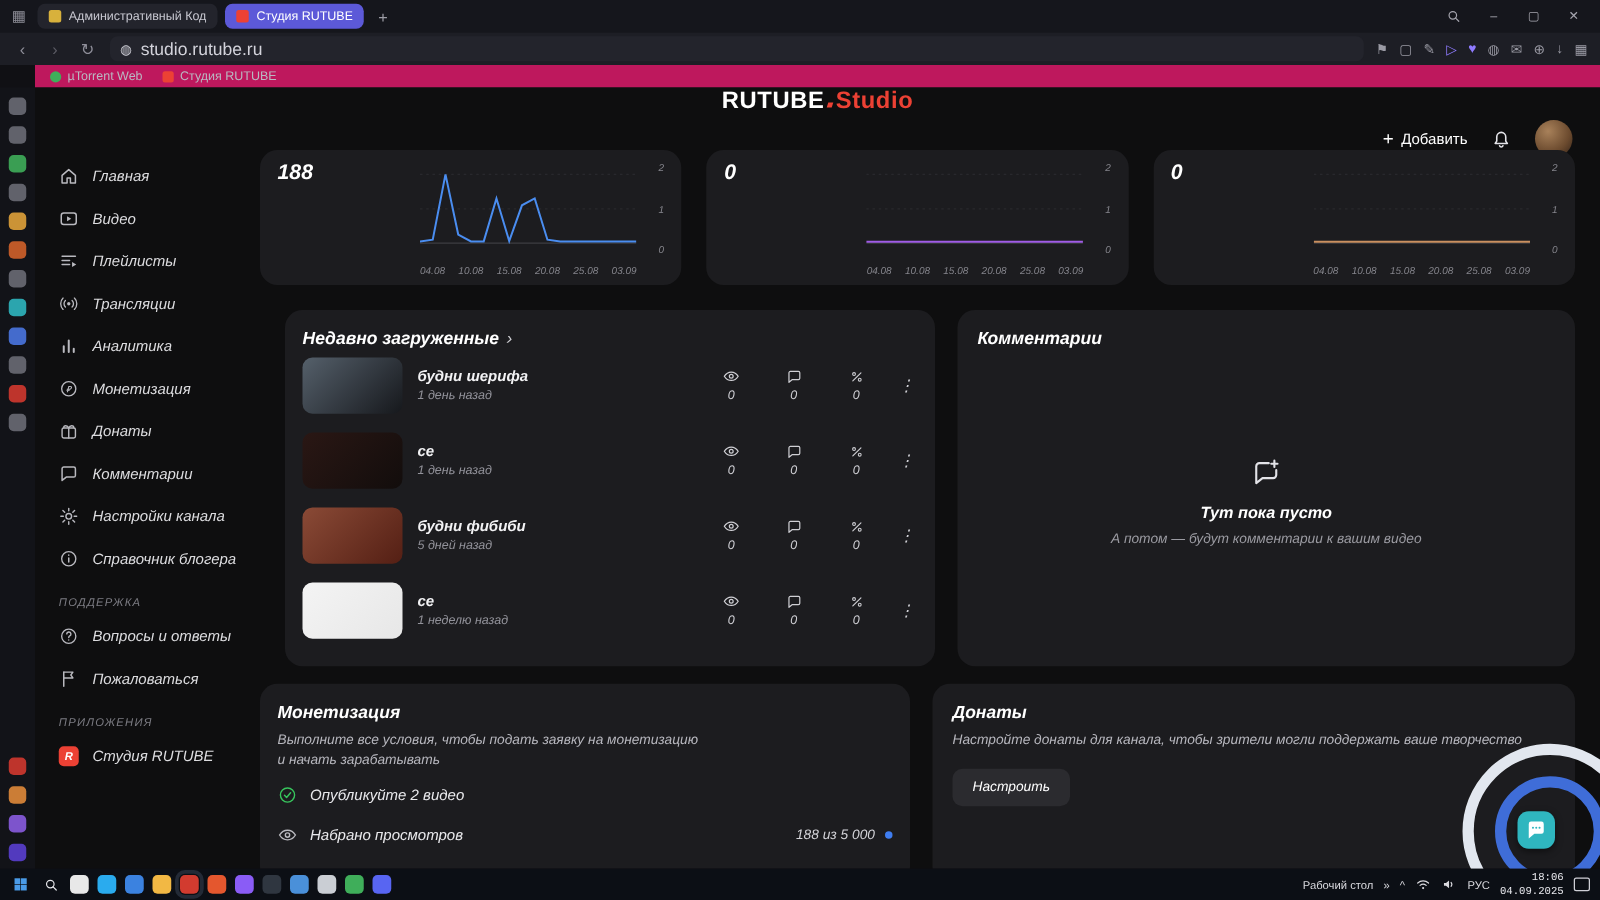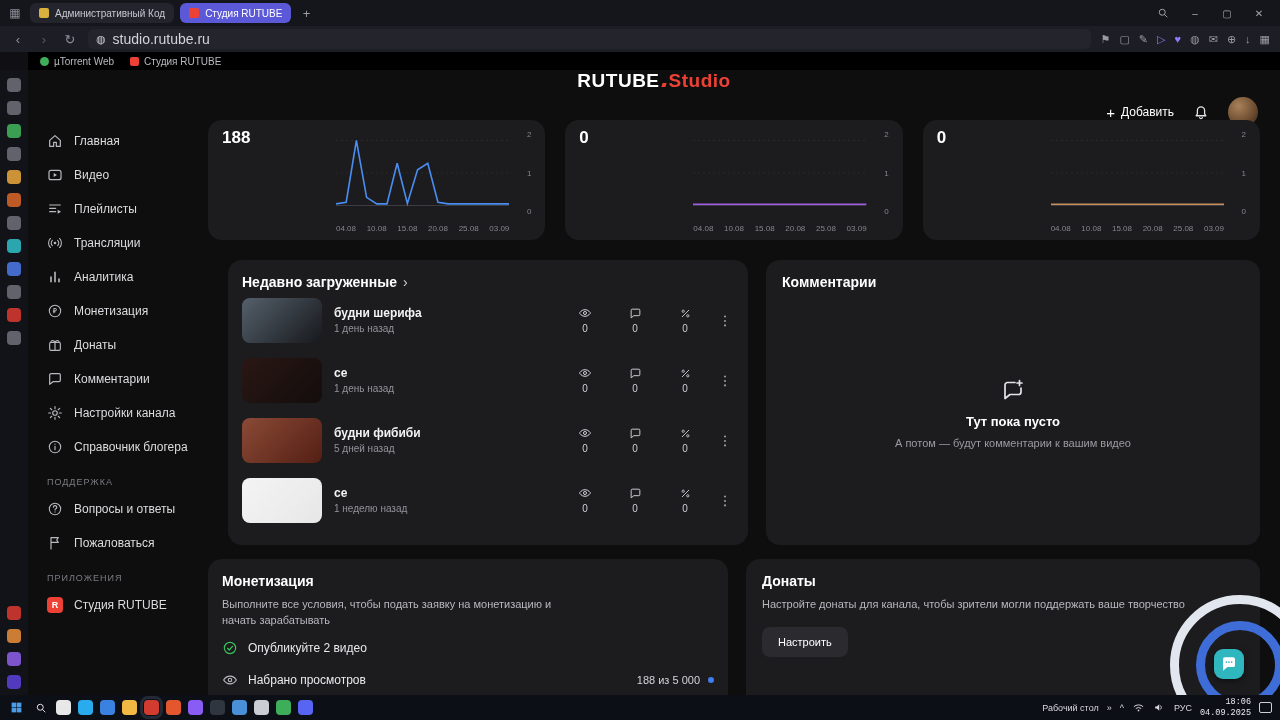--- a/index.html
+++ b/index.html
@@ -30,21 +30,21 @@
   .toolbar{position:absolute;top:26px;left:0;right:0;height:26px;background:#1d1e25;
     display:flex;align-items:center;padding:0 10px;gap:10px;font-size:11px;color:#8e8e99;}
   .nav-glyph{font-size:13px;width:16px;text-align:center;}
   .nav-dim{color:#5b5b64;}
   .url-box{display:flex;align-items:center;gap:7px;flex:1;height:20px;padding:0 8px;
     border-radius:6px;background:#23242c;color:#d3d3db;}
   .url-text{font-size:14px;}
   .ext-icons{display:flex;align-items:center;gap:9px;font-size:11px;color:#9a9aa4;}
   .ext-purple{color:#8f7bff;}
 
-  .bookmarks{position:absolute;top:52px;left:28px;right:0;height:18px;background:#000000;
+  .bookmarks{position:absolute;top:52px;left:28px;right:0;height:18px;background:#be185d;
     display:flex;align-items:center;gap:16px;padding-left:12px;font-size:10px;color:#b9b9c2;}
   .bm{display:flex;align-items:center;gap:5px;}
   .bm .favicon{width:9px;height:9px;}
 
   
   .left-strip{position:absolute;top:70px;bottom:25px;left:0;width:28px;background:#121318;
     display:flex;flex-direction:column;align-items:center;padding-top:8px;gap:9px;}
   .strip-icon{width:14px;height:14px;border-radius:4px;flex:none;opacity:.9;}
   .strip-spacer{flex:1;}
 
@@ -55,32 +55,32 @@
   .logo-main{color:#fff;}
   .logo-tick{width:4px;height:4px;background:#ec4134;margin:0 3px 10px 2px;transform:skewX(-18deg);}
   .logo-studio{color:#ec4134;}
   .header-right{margin-left:auto;display:flex;align-items:center;gap:18px;}
   .add-btn{display:flex;align-items:center;gap:6px;color:#fff;font-size:12px;}
   .add-plus{font-size:15px;line-height:1;}
   .bell{color:#e4e4e9;}
   .avatar{width:30px;height:30px;border-radius:50%;
     background:radial-gradient(circle at 35% 30%,#a8815a,#6b4a2e 60%,#2e2017);}
 
-  .app-body{display:flex;height:calc(100% - 50px);}
+  .app-body{display:flex;height:calc(100% - 50px);font-style:italic;}
   .sidebar{width:172px;flex:none;padding:4px 8px 0 10px;overflow:hidden;}
   .side-item{display:flex;align-items:center;gap:11px;height:34px;padding:0 9px;border-radius:8px;
     color:#dcdcdf;font-size:12px;white-space:nowrap;}
   .side-item .ic{color:#b9b9bf;flex:none;}
   .side-section{font-size:9px;color:#7b7b82;letter-spacing:1px;margin:13px 9px 5px;}
   .app-badge{width:16px;height:16px;border-radius:4px;background:#ec4134;color:#fff;flex:none;
     display:flex;align-items:center;justify-content:center;font-size:9px;font-weight:bold;}
 
   .content{flex:1;padding:0 20px 0 8px;overflow:hidden;}
   .stats-row{display:flex;gap:20px;}
-  .stat-card{position:relative;flex:1;height:120px;background:#1c1c1f;border-radius:14px;}
+  .stat-card{position:relative;flex:1;height:108px;background:#1c1c1f;border-radius:14px;}
   .stat-value{position:absolute;left:14px;top:8px;font-size:17px;font-weight:bold;color:#fff;}
   .chart-plot{position:absolute;left:128px;right:36px;top:14px;bottom:28px;}
   .chart-y{position:absolute;right:14px;top:10px;bottom:24px;display:flex;flex-direction:column;
     justify-content:space-between;font-size:8px;color:#85858c;text-align:right;}
   .chart-x{position:absolute;left:128px;right:36px;bottom:7px;display:flex;
     justify-content:space-between;font-size:8px;color:#85858c;}
 
   .grid-row{display:flex;gap:18px;margin-top:20px;}
   .card{background:#1c1c1f;border-radius:14px;}
   .card-title{font-size:14px;font-weight:bold;color:#fff;display:flex;align-items:center;gap:6px;}

